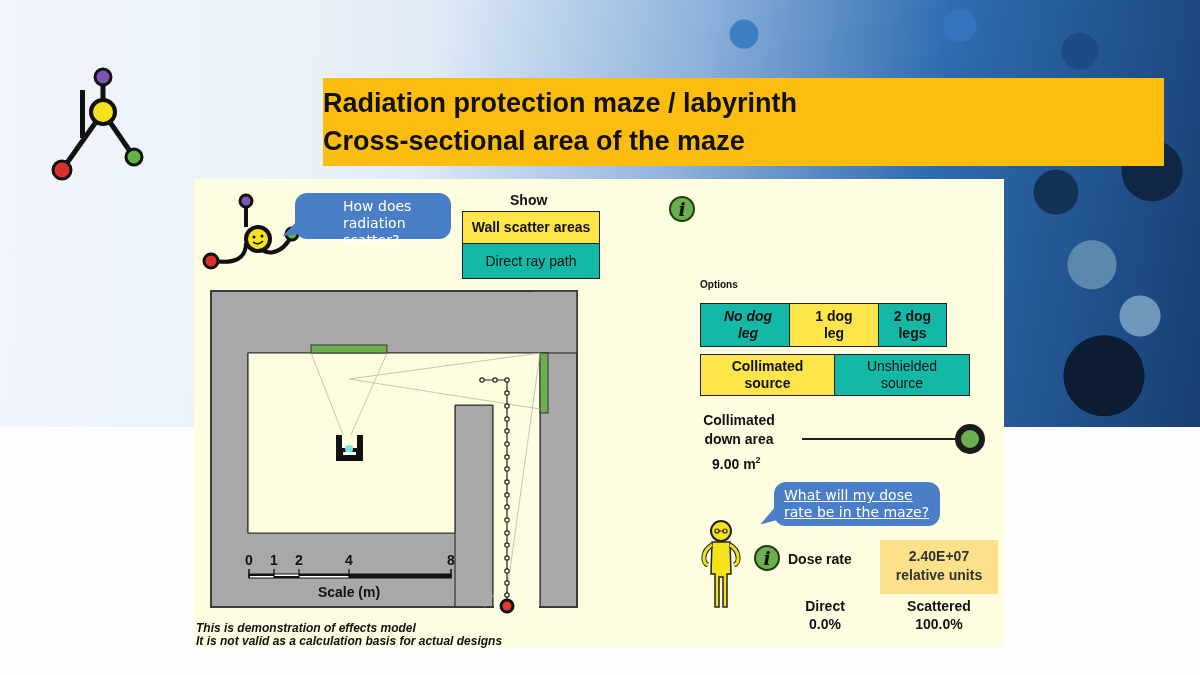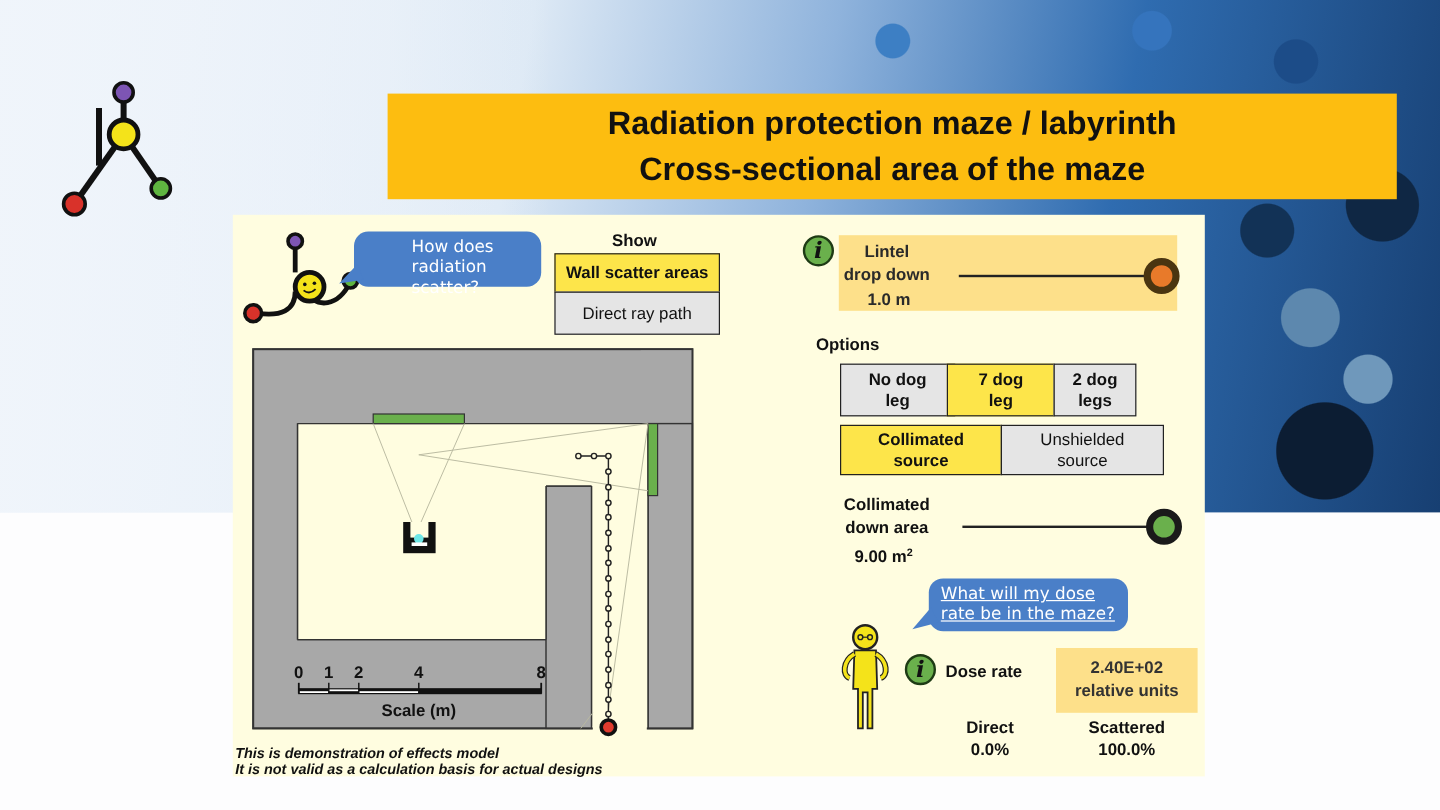--- a/index.html
+++ b/index.html
@@ -32,21 +32,21 @@
   .logo { position: absolute; left: 50px; top: 65px; width: 270px; height: 120px; }
   .logo-text {
     position: absolute; left: 26px; top: 18px;
     font-family: "DejaVu Sans", sans-serif; font-size: 50px; color: #1a1a1a; letter-spacing: -1px;
   }
 
   
   .title-banner {
     position: absolute; left: 323px; top: 78px; width: 841px; height: 88px;
     background: #fdbd10;
-    display: flex; flex-direction: column; align-items: center; justify-content: center;
+    display: flex; flex-direction: column; justify-content: center;
   }
   .title-line {
     font-family: "Liberation Sans", sans-serif; font-weight: bold; font-size: 27px; color: #111;
     line-height: 38px;
   }
 
   
   .panel {
     position: absolute; left: 194px; top: 179px; width: 810px; height: 468px;
     background: #fffde0;
@@ -59,21 +59,21 @@
   .bubble::before {
     content: ""; position: absolute; width: 0; height: 0;
   }
   .bubble-1 { left: 101px; top: 14px; width: 156px; height: 46px; padding-left: 48px; }
   .bubble-1::before { left: -14px; top: 30px; border-right: 20px solid #4a7fc8; border-top: 10px solid transparent; border-bottom: 4px solid transparent; transform: rotate(-20deg); }
   .bubble-2 { left: 580px; top: 303px; width: 166px; height: 44px; text-decoration: underline; }
   .bubble-2::before { left: -16px; top: 28px; border-right: 22px solid #4a7fc8; border-top: 10px solid transparent; border-bottom: 4px solid transparent; transform: rotate(-25deg); }
 
   .show-label { position: absolute; left: 316px; top: 13px; font-weight: bold; font-size: 14px; color: #111; text-align: center; }
   .btn {
-    position: absolute; border: 1.5px solid #222; background: #e5e5e5;
+    position: absolute; border: 1.5px solid #222; background: #14b8a6;
     display: flex; align-items: center; justify-content: center; text-align: center;
     font-size: 14px; color: #111; line-height: 17px; cursor: pointer;
   }
   .btn.active { background: #fde54a; font-weight: bold; }
   .btn.bold { font-weight: bold; }
 
   .show-btn-1 { left: 268px; top: 32px; width: 138px; height: 33px; }
   .show-btn-2 { left: 268px; top: 64px; width: 138px; height: 36px; }
 
   .info-icon {
@@ -91,22 +91,22 @@
     position: absolute; left: 0; top: 4px; width: 80px; text-align: center;
     font-weight: bold; font-size: 14px; line-height: 19px; color: #2a2a2a;
   }
   .lintel-value { position: absolute; left: 24px; top: 45px; font-weight: bold; font-size: 14px; color: #2a2a2a; }
   .slider-track { position: absolute; height: 2px; background: #222; }
   .slider-knob {
     position: absolute; width: 30px; height: 30px; border-radius: 50%;
     border: 6px solid #1a1a1a; cursor: pointer;
   }
 
-  .options-label { position: absolute; left: 486px; top: 100px; font-weight: bold; font-size: 14px; color: #111; }
-  .opt-1 { left: 506px; top: 124px; width: 96px; height: 44px; }
+  .options-label { position: absolute; left: 506px; top: 100px; font-weight: bold; font-size: 10px; color: #111; }
+  .opt-1 { left: 506px; top: 124px; width: 96px; height: 44px; font-style: italic; }
   .opt-2 { left: 595px; top: 124px; width: 90px; height: 44px; }
   .opt-3 { left: 684px; top: 124px; width: 69px; height: 44px; }
   .opt-4 { left: 506px; top: 175px; width: 135px; height: 42px; }
   .opt-5 { left: 640px; top: 175px; width: 136px; height: 42px; }
 
   .cwa-label {
     position: absolute; left: 500px; top: 232px; width: 90px; text-align: center;
     font-weight: bold; font-size: 14px; line-height: 19px; color: #111;
   }
   .cwa-value { position: absolute; left: 518px; top: 276px; font-weight: bold; font-size: 14px; color: #111; }
@@ -278,40 +278,31 @@
   <div class="bubble bubble-1">
     <div>How does</div>
     <div>radiation scatter?</div>
   </div>
 
   <div class="show-label">Show</div>
   <div class="btn active show-btn-1">Wall scatter areas</div>
   <div class="btn show-btn-2">Direct ray path</div>
 
   <div class="info-icon" style="left:475px;top:17px;">i</div>
-  <div class="lintel-box">
-    <div class="lintel-label">
-      <div>Lintel</div>
-      <div>drop down</div>
-    </div>
-    <div class="lintel-value">1.0 m</div>
-    <div class="slider-track" style="left:100px;top:33px;width:165px;"></div>
-    <div class="slider-knob" style="left:254px;top:19px;background:#e87a2a;border-color:#4a3510;"></div>
-  </div>
 
   <div class="options-label">Options</div>
   <div class="btn bold opt-1">
     <div>
         <div>No dog</div>
         <div>leg</div>
       </div>
   </div>
   <div class="btn active opt-2">
     <div>
-        <div>7 dog</div>
+        <div>1 dog</div>
         <div>leg</div>
       </div>
   </div>
   <div class="btn bold opt-3">
     <div>
         <div>2 dog</div>
         <div>legs</div>
       </div>
   </div>
   <div class="btn active opt-4">
@@ -336,21 +327,21 @@
   <div class="slider-knob" style="left:761px;top:245px;background:#6ab04c;"></div>
 
   <div class="bubble bubble-2">
     <div>What will my dose</div>
     <div>rate be in the maze?</div>
   </div>
 
   <div class="info-icon" style="left:560px;top:366px;">i</div>
   <div class="dose-label">Dose rate</div>
   <div class="dose-box">
-    <div>2.40E+02</div>
+    <div>2.40E+07</div>
     <div>relative units</div>
   </div>
   <div class="stat stat-direct">
     <div>Direct</div>
     <div>0.0%</div>
   </div>
   <div class="stat stat-scattered">
     <div>Scattered</div>
     <div>100.0%</div>
   </div>

